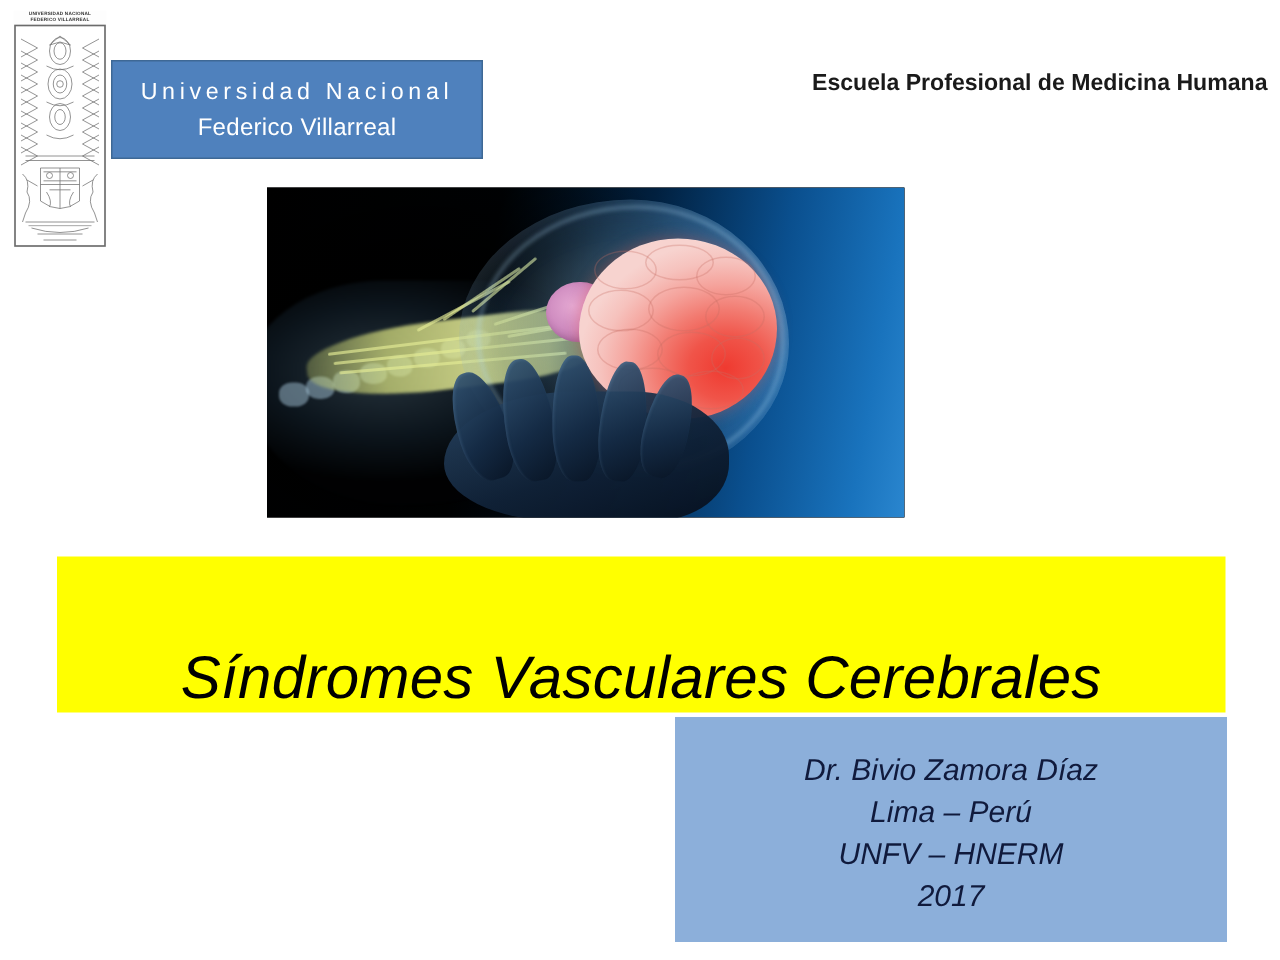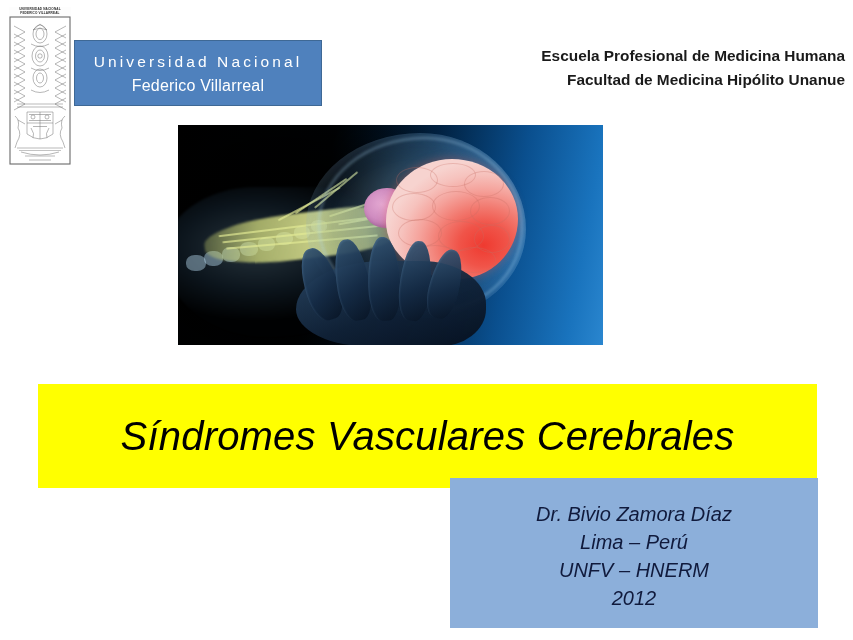--- a/index.html
+++ b/index.html
@@ -198,25 +198,25 @@
   .finger {
     position:absolute;
     background:linear-gradient(150deg, rgba(52,86,118,0.92) 0%, rgba(20,42,68,0.95) 60%, rgba(8,20,36,0.97) 100%);
     border-radius:46% 46% 40% 40% / 60% 60% 40% 40%;
     box-shadow:inset 1px 1px 2px rgba(150,200,240,0.14);
   }
 
   
   .title-banner {
     position:absolute;
-    left:38px; top:384px;
+    left:38px; top:371px;
     width:779px; height:104px;
     background:#FFFF00;
     display:flex;
-    align-items:center;
+    align-items:flex-end;
     justify-content:center;
   }
   .title-text {
     font-size:40px;
     font-style:italic;
     color:#000000;
     font-family:"Liberation Sans", sans-serif;
     white-space:nowrap;
     letter-spacing:0.2px;
   }
@@ -321,21 +321,20 @@
     </svg>
   </div>
 
   <div class="uni-banner">
     <span class="uni-line1">Universidad Nacional</span>
     <span class="uni-line2">Federico Villarreal</span>
   </div>
 
   <div class="faculty">
     <div>Escuela Profesional de Medicina Humana</div>
-    <div>Facultad de Medicina Hipólito Unanue</div>
   </div>
 
   <div class="photo">
     <div class="photo-bg"></div>
     <div class="photo-bg2"></div>
     <div class="photo-bg3"></div>
 
     <div class="neck"></div>
     <div class="vertebra" style="left:8px;  top:130px; width:20px; height:16px;"></div>
     <div class="vertebra" style="left:26px; top:126px; width:19px; height:15px;"></div>
@@ -384,16 +383,16 @@
   </div>
 
   <div class="title-banner">
     <span class="title-text">Síndromes Vasculares Cerebrales</span>
   </div>
 
   <div class="author-box">
     <div>Dr. Bivio Zamora Díaz</div>
     <div>Lima – Perú</div>
     <div>UNFV – HNERM</div>
-    <div>2012</div>
+    <div>2017</div>
   </div>
 
 </div>
 
 </body></html>

